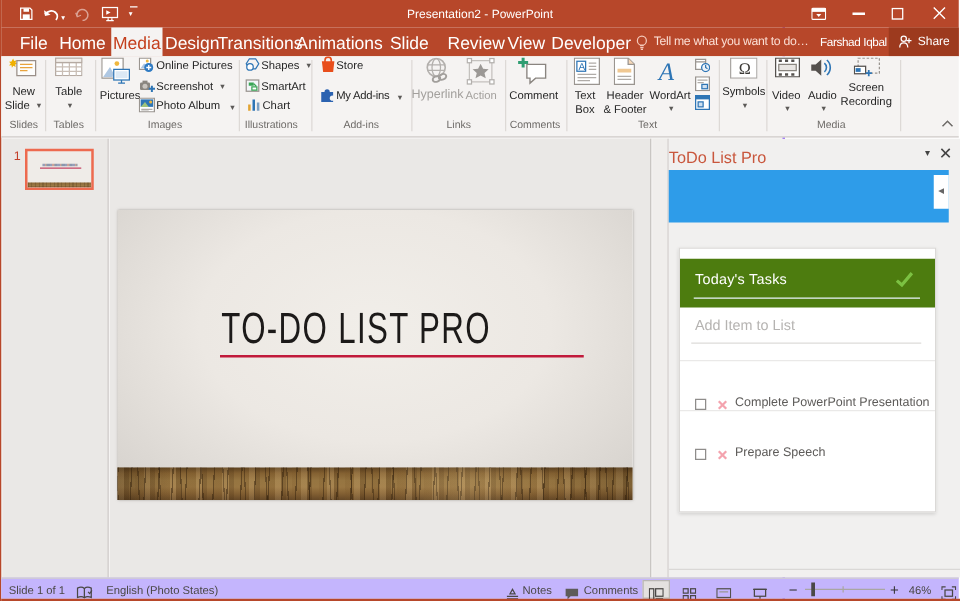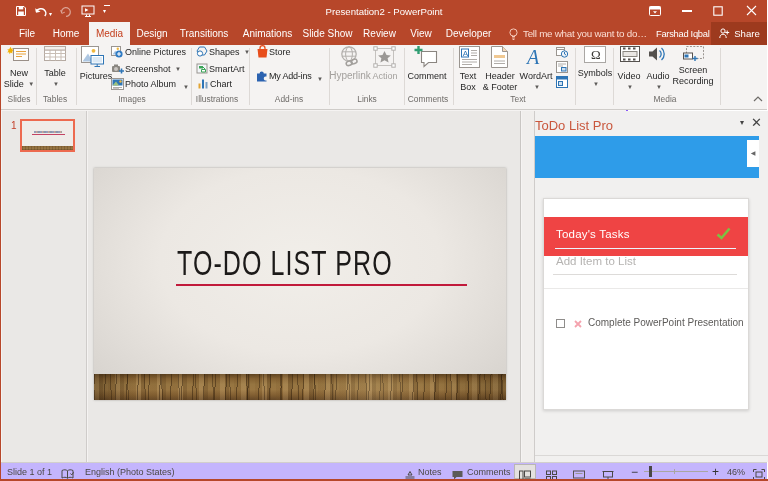--- a/index.html
+++ b/index.html
@@ -3,21 +3,21 @@
 <style>
 *{margin:0;padding:0;box-sizing:border-box}
 html,body{width:768px;height:481px;overflow:hidden;font-family:"Liberation Sans",sans-serif;background:#fff}
 #win{position:absolute;left:0;top:0;width:628px;height:481px;border-left:1px solid #B7472A;border-right:2px solid #8b5cf6;background:#f5f3f2}
 
 #titlebar{position:absolute;left:0;top:0;width:766px;height:22px;background:#B7472A;color:#fff}
 #titletext{position:absolute;left:0;right:0;top:6px;text-align:center;font-size:9.6px;color:#fff}
 .qat{position:absolute;top:0;height:22px}
 
 #tabrow{position:absolute;left:0;top:22px;width:766px;height:23px;background:#B7472A}
-.tab{position:absolute;top:0;height:23px;line-height:24px;color:#fff;font-size:10px;text-align:center}
+.tab{position:absolute;top:0;height:23px;line-height:24px;color:#fff;font-size:14px;text-align:center}
 .tabactive{background:#f5f3f2;color:#C43E1C}
 #tellme{position:absolute;left:522px;top:0;height:23px;line-height:24px;font-size:9.8px;letter-spacing:-.25px;color:#fbded4}
 #username{position:absolute;left:655px;top:0;height:23px;line-height:24px;font-size:9.4px;letter-spacing:-.3px;color:#fff}
 #sharebtn{position:absolute;left:710px;top:0;width:56px;height:23px;background:#9d3a1e;color:#fff;font-size:9.6px;line-height:24px;text-align:center}
 
 #ribbon{position:absolute;left:0;top:45px;width:766px;height:65px;background:#f5f3f2;border-bottom:1px solid #cfccc9}
 .gsep{position:absolute;top:3px;height:57px;width:1px;background:#ddd9d6}
 .glabel{position:absolute;top:49px;width:90px;text-align:center;font-size:8.4px;color:#6e6b68}
 .bb{position:absolute;top:23px;width:70px;text-align:center;font-size:9px;color:#262626;line-height:10.5px}
 .sm{position:absolute;font-size:9px;color:#262626;height:12px;line-height:12px;white-space:nowrap}
@@ -46,21 +46,21 @@
 #thumbbox{position:absolute;left:18px;top:8px;width:55px;height:33px;background:#efece8;border:2px solid #ed6a4f;overflow:hidden}
 #thtitle{position:absolute;left:12px;top:10px;width:28px;height:2px;opacity:.75;background:repeating-linear-gradient(90deg,#7a86a8 0 2px,#c08a80 2px 3px,#8a8a8a 3px 4px,#6a7a9a 4px 6px)}
 #thline{position:absolute;left:10px;top:13px;width:33px;height:1px;background:rgba(185,25,65,.8)}
 
 #panetitle{position:absolute;left:0px;top:7px;font-size:13px;color:#c9573d}
 #panedd{position:absolute;left:205px;top:7px;color:#444;font-size:8px}
 #panex{position:absolute;left:216px;top:4px;color:#444;font-size:13px;font-weight:400}
 #bluebar{position:absolute;left:0;top:25px;width:224px;height:42px;background:#2e9ce9}
 #collapsebox{position:absolute;left:212px;top:4px;width:12px;height:27px;background:#fff;color:#666;font-size:6px;line-height:27px;text-align:center}
 #card{position:absolute;left:8px;top:87px;width:206px;height:212px;background:#fff;border:1px solid #dbd9d7;box-shadow:0 1px 3px rgba(0,0,0,.15)}
-#cardhead{position:absolute;left:0;top:18px;width:100%;height:39px;background:#ef4444;color:#fff}
+#cardhead{position:absolute;left:0;top:8px;width:100%;height:39px;background:#4d7c0f;color:#fff}
 #cardhead .t{position:absolute;left:12px;top:11px;font-size:11.5px;letter-spacing:.2px}
 #cardhead .u{position:absolute;left:11px;top:31px;width:181px;height:1px;background:#eaf4fd}
 #additem{position:absolute;left:12px;top:56px;font-size:11.5px;color:#b5b3b1}
 #addline{position:absolute;left:9px;top:75px;width:184px;height:1px;background:#dddbd9}
 .trow{position:absolute;left:0;width:100%;border-top:1px solid #eae9e8;display:flex;align-items:flex-end}
 .cbox{width:9px;height:9px;border:1px solid #8f8d8b;margin-left:12px;flex:none}
 .xmark{margin-left:9px;flex:none;width:8px;height:8px}
 .tasktext{color:#5d5b59;font-size:10px;margin-left:6px}
 
 #statusbar{position:absolute;left:0;top:462px;width:766px;height:17px;background:#c4b5fd;border-top:1px solid #d2cfcc;color:#4a4846;font-size:9px}
@@ -364,20 +364,27 @@
         </div>
         <div id="additem">Add Item to List</div>
         <div id="addline"></div>
         <div class="trow" style="top:89px;height:40px">
           <div class="cbox"></div>
           <svg class="xmark" viewBox="0 0 8 8">
               <path d="M1 1 L7 7 M7 1 L1 7" stroke="#f4a3ae" stroke-width="1.8"></path>
             </svg>
           <div class="tasktext">Complete PowerPoint Presentation</div>
         </div>
+        <div class="trow" style="top:129px;height:40px">
+          <div class="cbox"></div>
+          <svg class="xmark" viewBox="0 0 8 8">
+              <path d="M1 1 L7 7 M7 1 L1 7" stroke="#f4a3ae" stroke-width="1.8"></path>
+            </svg>
+          <div class="tasktext">Prepare Speech</div>
+        </div>
       </div>
       <div style="position:absolute;left:0;top:344px;width:233px;height:1px;background:#dad8d6"></div>
     </div>
   </div>
   <div id="statusbar">
     <div class="sb" style="left:6px">Slide 1 of 1</div>
     <svg class="sb" style="left:60px;top:3px" width="13" height="11" viewBox="0 0 13 11">
         <path d="M1 1.5 C3 0.5 5 0.5 6.5 1.8 C8 0.5 10 0.5 12 1.5 V9 C10 8 8 8 6.5 9.2 C5 8 3 8 1 9 z" fill="none" stroke="#4a4846"></path>
         <path d="M6.5 1.8 V9.2" stroke="#4a4846"></path>
         <path d="M9.5 4.5 l1.2 1.4 2-2.6" stroke="#4a4846" fill="none"></path>

